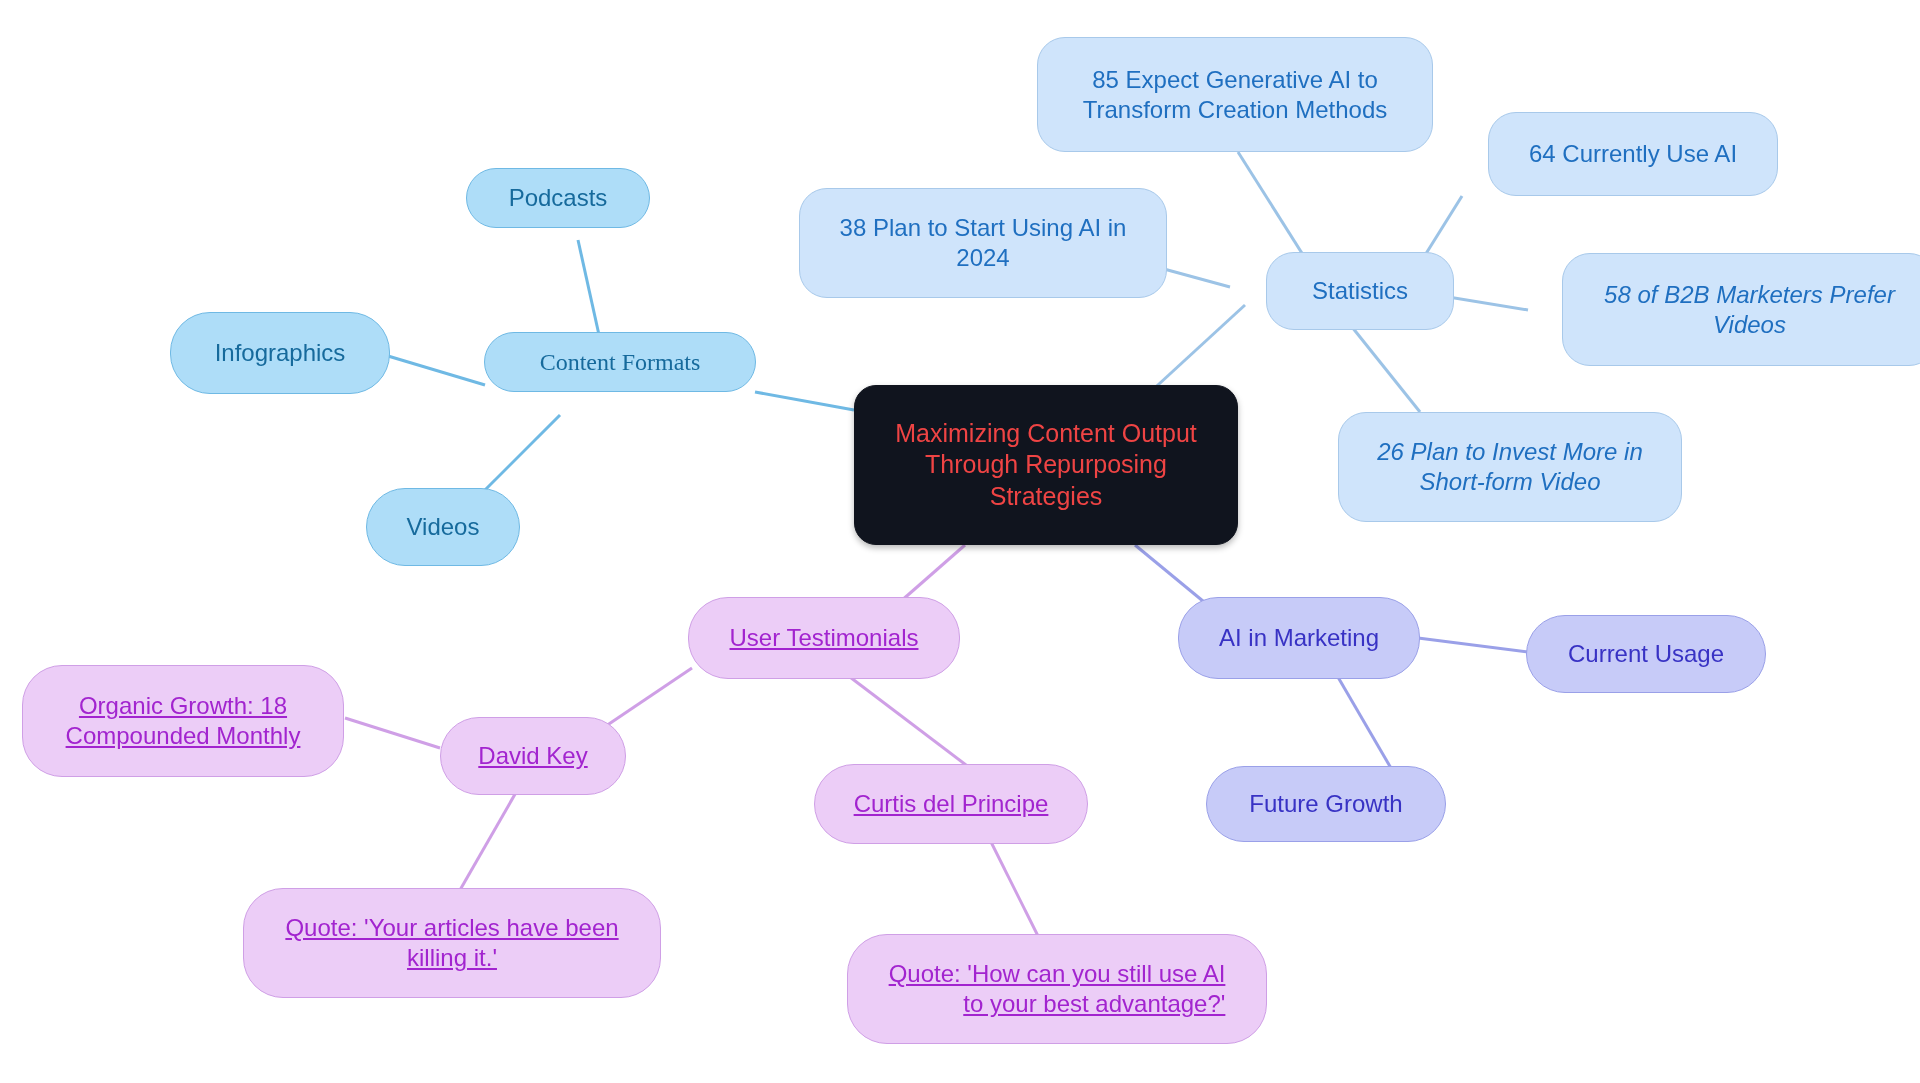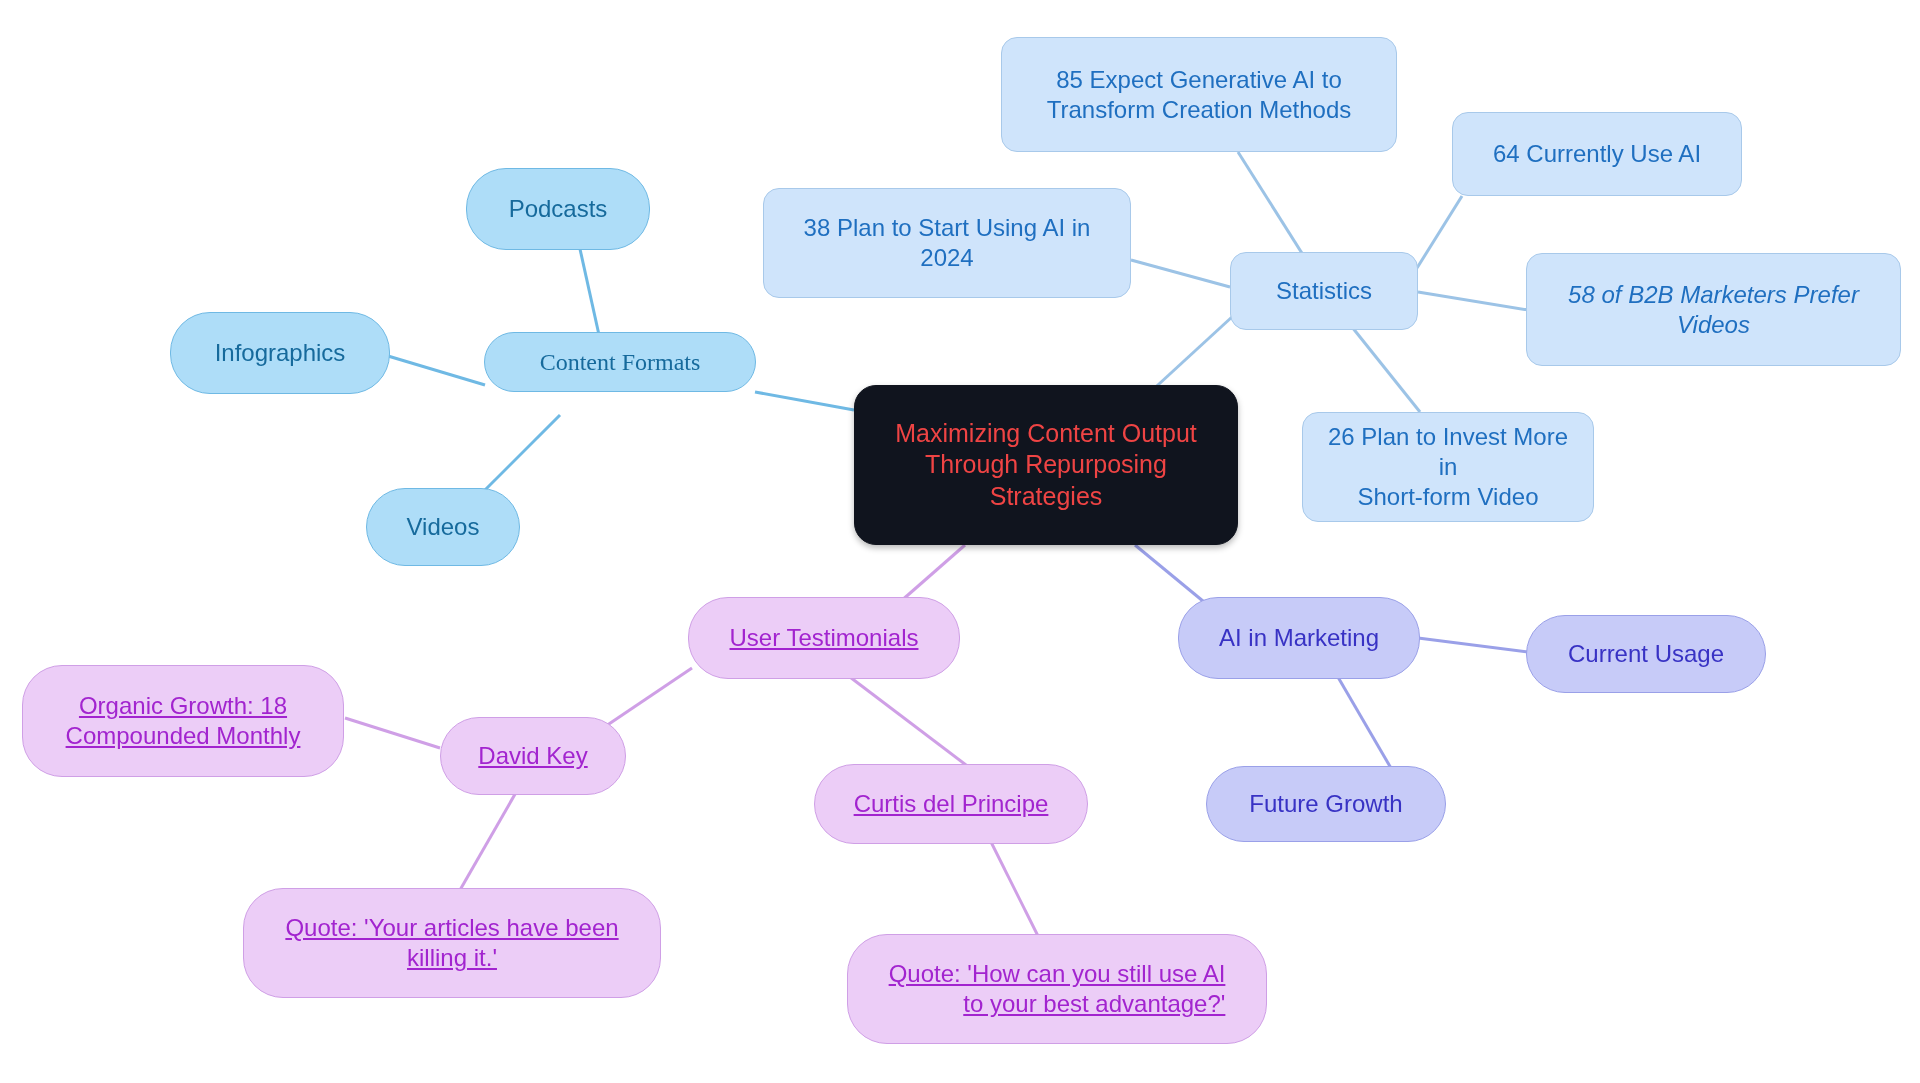--- a/index.html
+++ b/index.html
@@ -47,22 +47,23 @@
     font-size: 25px;
     box-shadow: 0 3px 6px rgba(0,0,0,0.28);
     z-index: 8;
   }
 
   
   .node.stat {
     background: #cfe4fb;
     border-color: #a8c9ea;
     color: #1f6fc0;
-    border-radius: 16px;
+    border-radius: 28px;
     font-size: 24px;
+    margin-left: 36px;
   }
 
   
   .node.fmt {
     background: #aeddf8;
     border-color: #6fb9e4;
     color: #166a9c;
     border-radius: 40px;
     font-size: 24px;
   }
@@ -128,26 +129,26 @@
 Transform Creation Methods</div>
 
   <div class="node stat" style="left:763px; top:188px; width:368px; height:110px;">38 Plan to Start Using AI in
 2024</div>
 
   <div class="node stat" style="left:1452px; top:112px; width:290px; height:84px;text-align:center;">64 Currently Use AI</div>
 
   <div class="node stat" style="left:1526px; top:253px; width:375px; height:113px;font-style:italic;">58 of B2B Marketers Prefer
 Videos</div>
 
-  <div class="node stat" style="left:1302px; top:412px; width:292px; height:110px;">26 Plan to Invest More in
+  <div class="node stat" style="left:1302px; top:412px; width:344px; height:110px;font-style:italic;">26 Plan to Invest More in
 Short-form Video</div>
 
   <div class="node fmt" style="left:484px; top:332px; width:272px; height:60px;font-family:Liberation Serif, serif;">Content Formats</div>
 
-  <div class="node fmt" style="left:466px; top:168px; width:184px; height:82px;">Podcasts</div>
+  <div class="node fmt" style="left:466px; top:168px; width:184px; height:60px;">Podcasts</div>
 
   <div class="node fmt" style="left:170px; top:312px; width:220px; height:82px;">Infographics</div>
 
   <div class="node fmt" style="left:366px; top:488px; width:154px; height:78px;">Videos</div>
 
   <div class="node ai" style="left:1178px; top:597px; width:242px; height:82px;">AI in Marketing</div>
 
   <div class="node ai" style="left:1526px; top:615px; width:240px; height:78px;">Current Usage</div>
 
   <div class="node ai" style="left:1206px; top:766px; width:240px; height:76px;">Future Growth</div>

